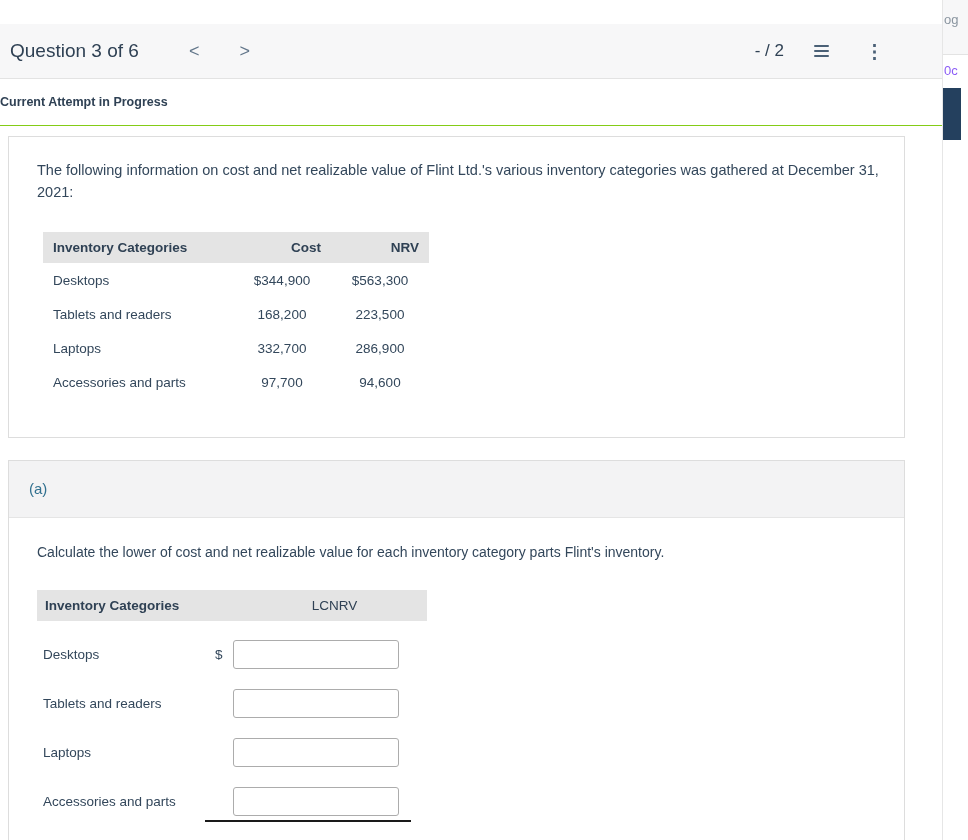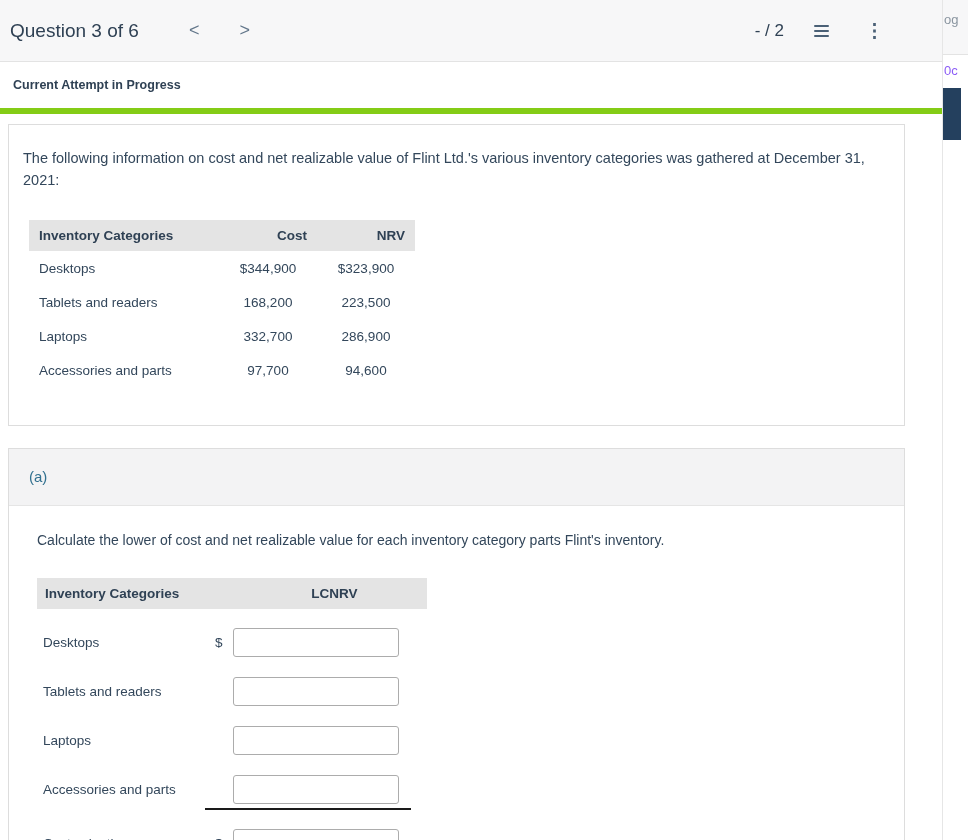--- a/index.html
+++ b/index.html
@@ -8,54 +8,55 @@
     font-family: "Liberation Sans", sans-serif;
     background: #ffffff;
     color: #33475b;
     overflow: hidden;
     position: relative;
   }
   .main-col { width: 950px; }
 
   
   .header {
-    height: 62px;
+    height: 55px;
     background: #f7f7f8;
     border-bottom: 1px solid #e3e3e3;
     display: flex;
     align-items: center;
     padding: 0 60px 0 10px;
+    margin-top: 24px;
   }
   .q-title { font-size: 19px; font-weight: 500; color: #2f4154; }
   .nav-btn {
     background: none; border: none; cursor: pointer;
     font-size: 18px; color: #62768a; padding: 4px 8px;
   }
   .nav-prev { margin-left: 42px; }
   .nav-next { margin-left: 24px; }
   .header-right { margin-left: auto; display: flex; align-items: center; gap: 26px; }
   .score { font-size: 17px; color: #2f4154; }
   .list-icon { display: inline-flex; flex-direction: column; gap: 3px; cursor: pointer; padding: 4px; }
   .list-icon i { display: block; width: 15px; height: 2px; background: #4a6076; border-radius: 1px; }
   .kebab { font-size: 19px; font-weight: bold; color: #4a6076; cursor: pointer; padding: 0 6px; letter-spacing: 0; }
 
   
   .attempt-bar {
-    padding: 13px 10px 15px 13px;
-    border-bottom: 6px solid #84cc16;
+    padding: 13px 10px 15px 0;
+    border-bottom: 1px solid #84cc16;
   }
   .attempt-label { font-size: 12.5px; font-weight: bold; color: #2f4154; }
 
   
   .card {
     border: 1px solid #dddddd;
     background: #ffffff;
     margin: 10px 45px 0 8px;
   }
-  .problem-card { padding: 22px 22px 30px 14px; }
+  .problem-card { padding: 22px 22px 30px 28px; }
   .intro { font-size: 14.5px; line-height: 1.55; color: #33475b; max-width: 880px; }
 
   table.cost-table { border-collapse: collapse; margin: 28px 0 8px 6px; }
   table.cost-table th {
     background: #e4e4e4;
     font-size: 13.5px; font-weight: bold; color: #2f4154;
     padding: 8px 10px;
   }
   table.cost-table th.col-cat { text-align: left; width: 190px; }
   table.cost-table th.col-num { text-align: right; width: 98px; }
@@ -77,21 +78,21 @@
   .instruction { font-size: 14px; color: #33475b; }
 
   .lcnrv-head {
     display: flex;
     background: #e4e4e4;
     width: 390px;
     padding: 8px 0;
     margin-top: 30px;
   }
   .lcnrv-head .h1 { flex: 0 0 205px; padding-left: 8px; font-size: 13.5px; font-weight: bold; color: #2f4154; }
-  .lcnrv-head .h2 { flex: 1; text-align: center; font-size: 13.5px; font-weight: bold; color: #2f4154; }
+  .lcnrv-head .h2 { flex: 1; text-align: center; font-size: 13.5px; font-weight: normal; color: #2f4154; }
 
   .lcnrv-row { display: flex; align-items: center; margin-top: 19px; height: 30px; }
   .lcnrv-row .cat { width: 178px; font-size: 13.5px; color: #33475b; padding-left: 6px; }
   .lcnrv-row .dollar { width: 18px; font-size: 13.5px; color: #33475b; }
   .lcnrv-row input {
     width: 166px; height: 29px;
     border: 1px solid #acacac; border-radius: 3px;
     font-family: "Liberation Sans", sans-serif; font-size: 13.5px;
     padding: 0 8px; color: #33475b; background: #fff;
   }
@@ -151,21 +152,21 @@
         <tr>
           <th class="col-cat">Inventory Categories</th>
           <th class="col-num">Cost</th>
           <th class="col-num">NRV</th>
         </tr>
       </thead>
       <tbody>
         <tr>
           <td>Desktops</td>
           <td class="num">$344,900</td>
-          <td class="num">$323,900</td>
+          <td class="num">$563,300</td>
         </tr>
         <tr>
           <td>Tablets and readers</td>
           <td class="num">168,200</td>
           <td class="num">223,500</td>
         </tr>
         <tr>
           <td>Laptops</td>
           <td class="num">332,700</td>
           <td class="num">286,900</td>

